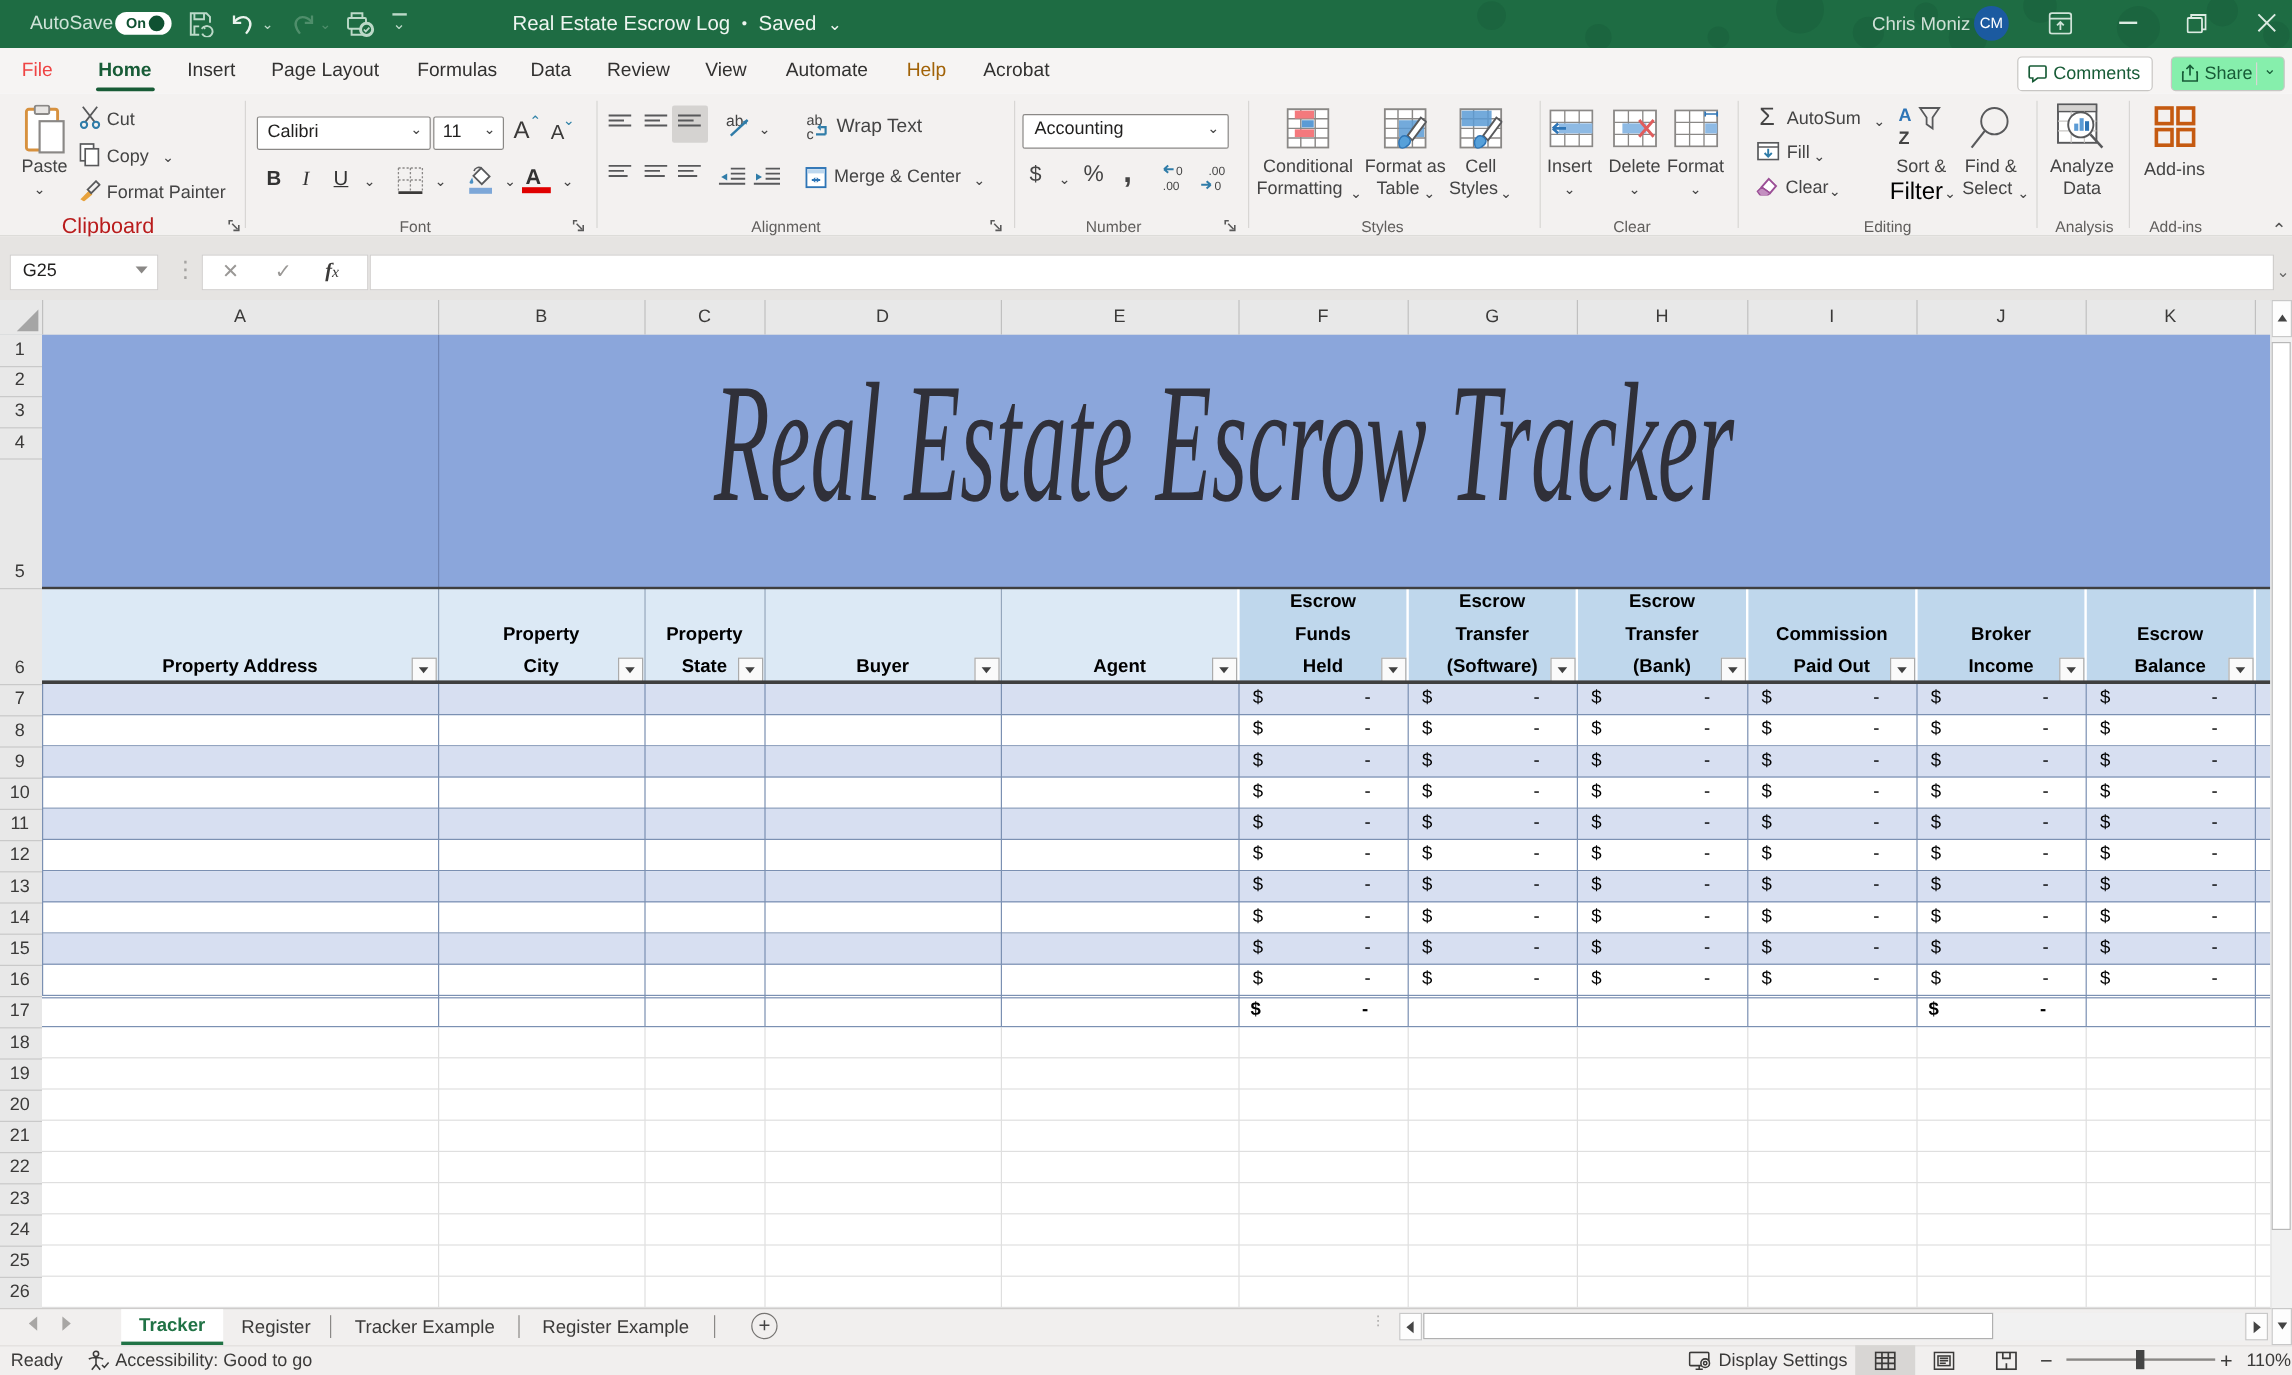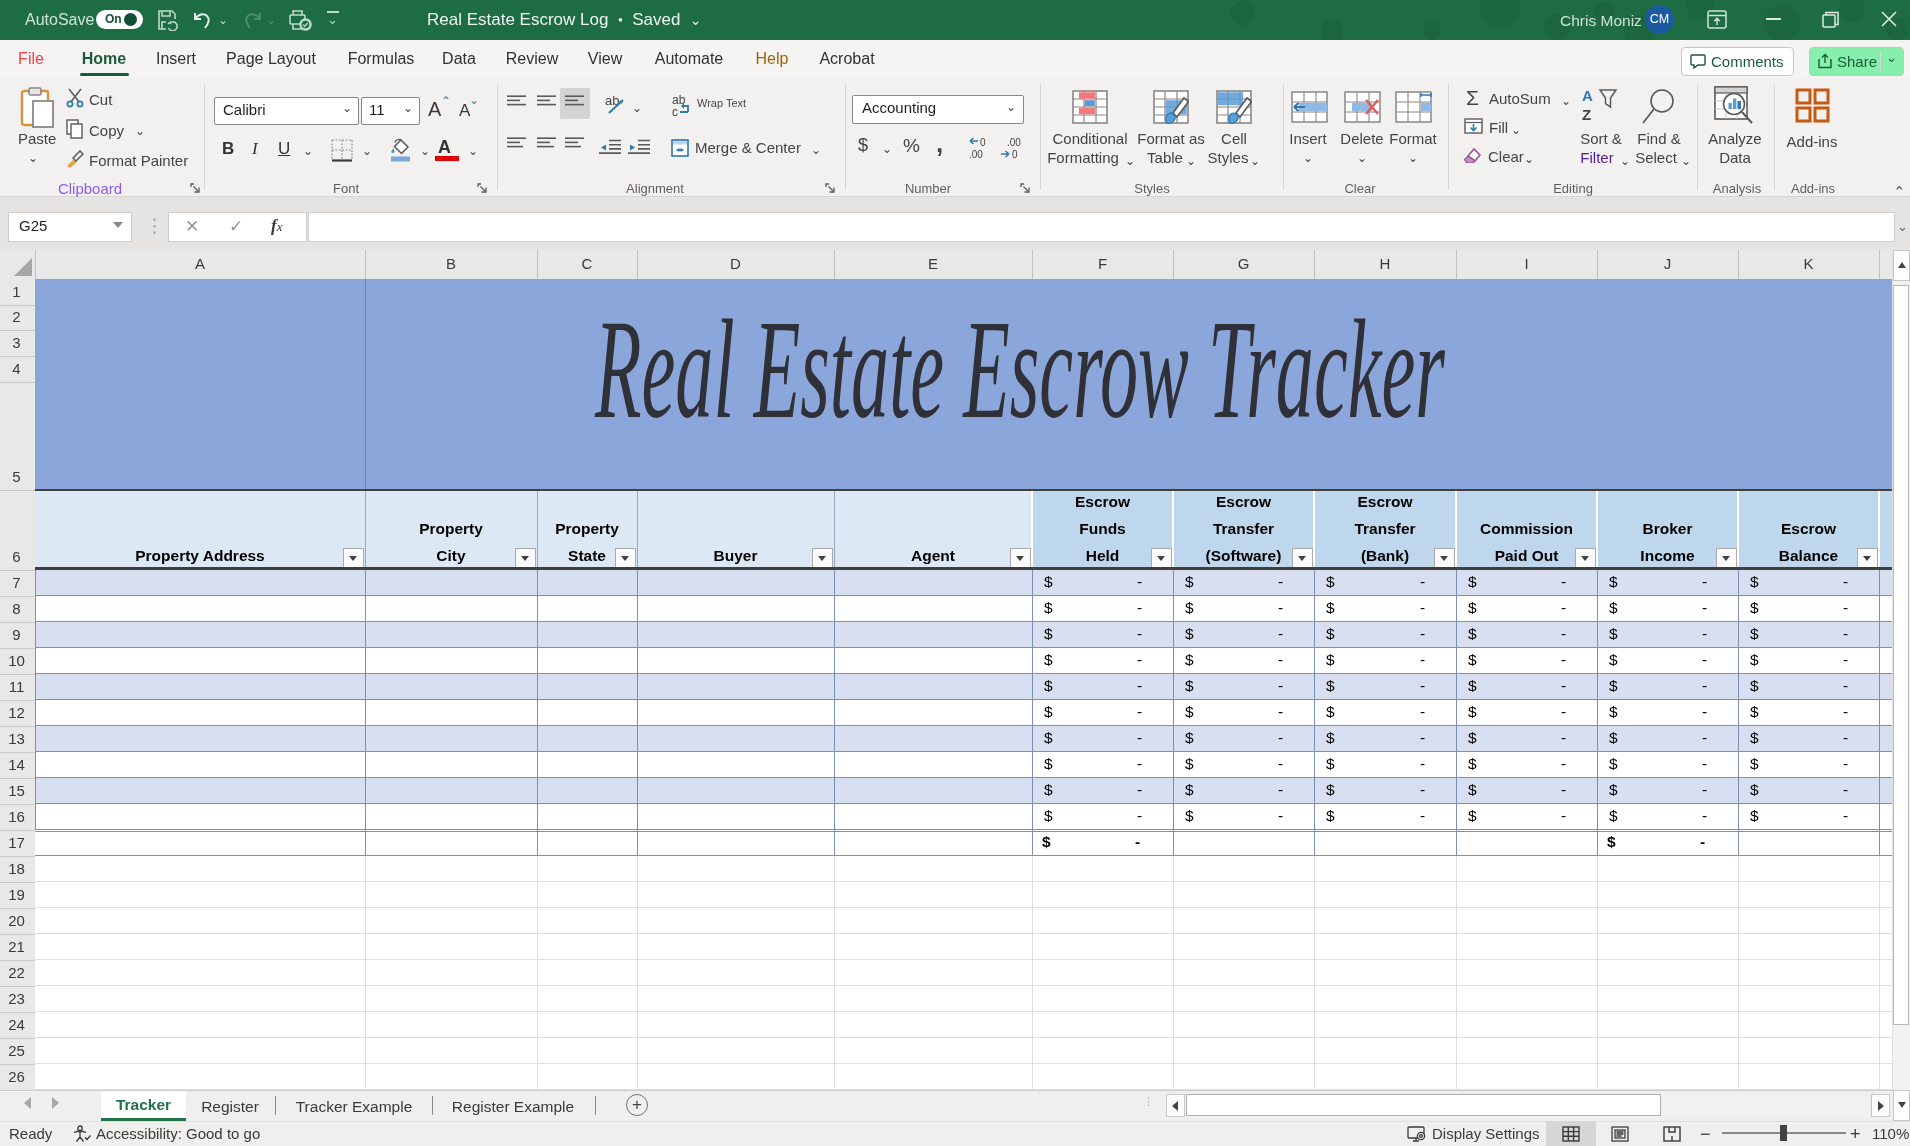--- a/index.html
+++ b/index.html
@@ -140,21 +140,21 @@
   </svg>
 <div class="ab" style="left:89px;top:122px;font-size:15px;color:#444444">Copy</div>
 <div class="ab" style="left:135px;top:126px;color:#444;font-size:12px;line-height:10px">⌄</div>
 <svg class="ic" style="left:65px;top:150px" width="19" height="18" viewBox="0 0 19 18">
 <g>
       <path d="M2 16 L9 9 L12 12 L5 18 z" fill="#e8a33d"></path>
       <path d="M8 8 L15 1 L18 4 L11 11 z" fill="none" stroke="#58595b" stroke-width="1.5"></path>
     </g>
   </svg>
 <div class="ab" style="left:89px;top:152px;font-size:15px;color:#444444">Format Painter</div>
-<div class="ab" style="left:90px;top:181px;transform:translateX(-50%);font-size:15px;color:#8b5cf6;line-height:15px">Clipboard</div>
+<div class="ab" style="left:90px;top:181px;transform:translateX(-50%);font-size:18px;color:#b91c1c;line-height:15px">Clipboard</div>
 <svg class="ic" style="left:190px;top:183px" width="11" height="11" viewBox="0 0 11 11">
 <g stroke="#595959" fill="none" stroke-width="1.3">
       <path d="M1 4 V1 h3"></path>
       <path d="M3.5 3.5 L8 8"></path>
       <path d="M9 4.5 V9 H4.5"></path>
     </g>
   </svg>
 <div class="ab" style="left:204px;top:84px;width:1px;height:106px;background:#d8d6d4"></div>
 <div class="ab" style="left:214px;top:97px;width:143px;height:26px;background:#fff;border:1px solid #8a8886;border-radius:2px">
 <div class="ab" style="left:8px;top:3px;font-size:15px;color:#201f1e">Calibri</div>
@@ -225,21 +225,21 @@
 <path d="M4 20 L18 7" stroke="#2f7ca8" stroke-width="2"></path>
     <path d="M18 7 l-4 1 l3 3 z" fill="#2f7ca8"></path>
   </svg>
 <div class="ab" style="left:632px;top:103px;color:#444;font-size:12px;line-height:10px">⌄</div>
 <svg class="ic" style="left:672px;top:94px" width="22" height="24" viewBox="0 0 22 24">
 <text x="0" y="10" font-size="12" fill="#444">ab</text>
     <text x="0" y="22" font-size="12" fill="#444">c</text>
 <path d="M8 18 h8 M16 18 v-6 h-4" fill="none" stroke="#2f7ca8" stroke-width="1.8"></path>
     <path d="M12 9 l-3 3 l3 3 z" fill="#2f7ca8"></path>
   </svg>
-<div class="ab" style="left:697px;top:97px;font-size:11px;color:#444444">Wrap Text</div>
+<div class="ab" style="left:697px;top:97px;font-size:16px;color:#444444">Wrap Text</div>
 <svg class="ic" style="left:507px;top:137px" width="20" height="16" viewBox="0 0 20 16">
     <g stroke="#58595b" stroke-width="1.6">
       <path d="M0 1.2 h19"></path>
       <path d="M0 5.4 h13"></path>
       <path d="M0 9.600000000000001 h16"></path>
     </g>
   </svg>
 <svg class="ic" style="left:537px;top:137px" width="20" height="16" viewBox="0 0 20 16">
     <g stroke="#58595b" stroke-width="1.6">
       <path d="M0 1.2 h19"></path>
@@ -395,21 +395,21 @@
 <path d="M5 10 L12 15 l-2 2 H4 L1.5 13.5 z" fill="#c38fc0" stroke="#9b4f96" stroke-width="1.2"></path>
   </svg>
 <div class="ab" style="left:1488px;top:148px;font-size:15px;color:#444">Clear</div>
 <div class="ab" style="left:1524px;top:154px;color:#444;font-size:12px;line-height:10px">⌄</div>
 <svg class="ic" style="left:1582px;top:88px" width="36" height="34" viewBox="0 0 36 34">
 <text x="0" y="13" font-size="15" fill="#2e75b6" font-weight="bold">A</text>
 <text x="0" y="32" font-size="15" fill="#444" font-weight="bold">Z</text>
 <path d="M18 2 H34 L28.5 10 V19 l-5 -3.5 V10 z" fill="none" stroke="#58595b" stroke-width="1.5"></path>
   </svg>
 <div class="ab" style="left:1601px;top:130px;transform:translateX(-50%);font-size:15px;color:#444">Sort &amp;</div>
-<div class="ab" style="left:1597px;top:149px;transform:translateX(-50%);font-size:15px;color:#4c1d95">Filter</div>
+<div class="ab" style="left:1597px;top:149px;transform:translateX(-50%);font-size:20px;color:#000000">Filter</div>
 <div class="ab" style="left:1620px;top:156px;color:#444;font-size:12px;line-height:10px">⌄</div>
 <svg class="ic" style="left:1641px;top:88px" width="36" height="38" viewBox="0 0 36 38">
 <circle cx="21" cy="13" r="11" fill="none" stroke="#58595b" stroke-width="1.6"></circle>
 <path d="M13 21 L2 35" stroke="#58595b" stroke-width="1.8"></path>
   </svg>
 <div class="ab" style="left:1659px;top:130px;transform:translateX(-50%);font-size:15px;color:#444">Find &amp;</div>
 <div class="ab" style="left:1656px;top:149px;transform:translateX(-50%);font-size:15px;color:#444">Select</div>
 <div class="ab" style="left:1681px;top:156px;color:#444;font-size:12px;line-height:10px">⌄</div>
 <div class="ab" style="left:1573px;top:181px;transform:translateX(-50%);font-size:13px;color:#605e5c;line-height:15px">Editing</div>
 <div class="ab" style="left:1697px;top:84px;width:1px;height:106px;background:#d8d6d4"></div>

